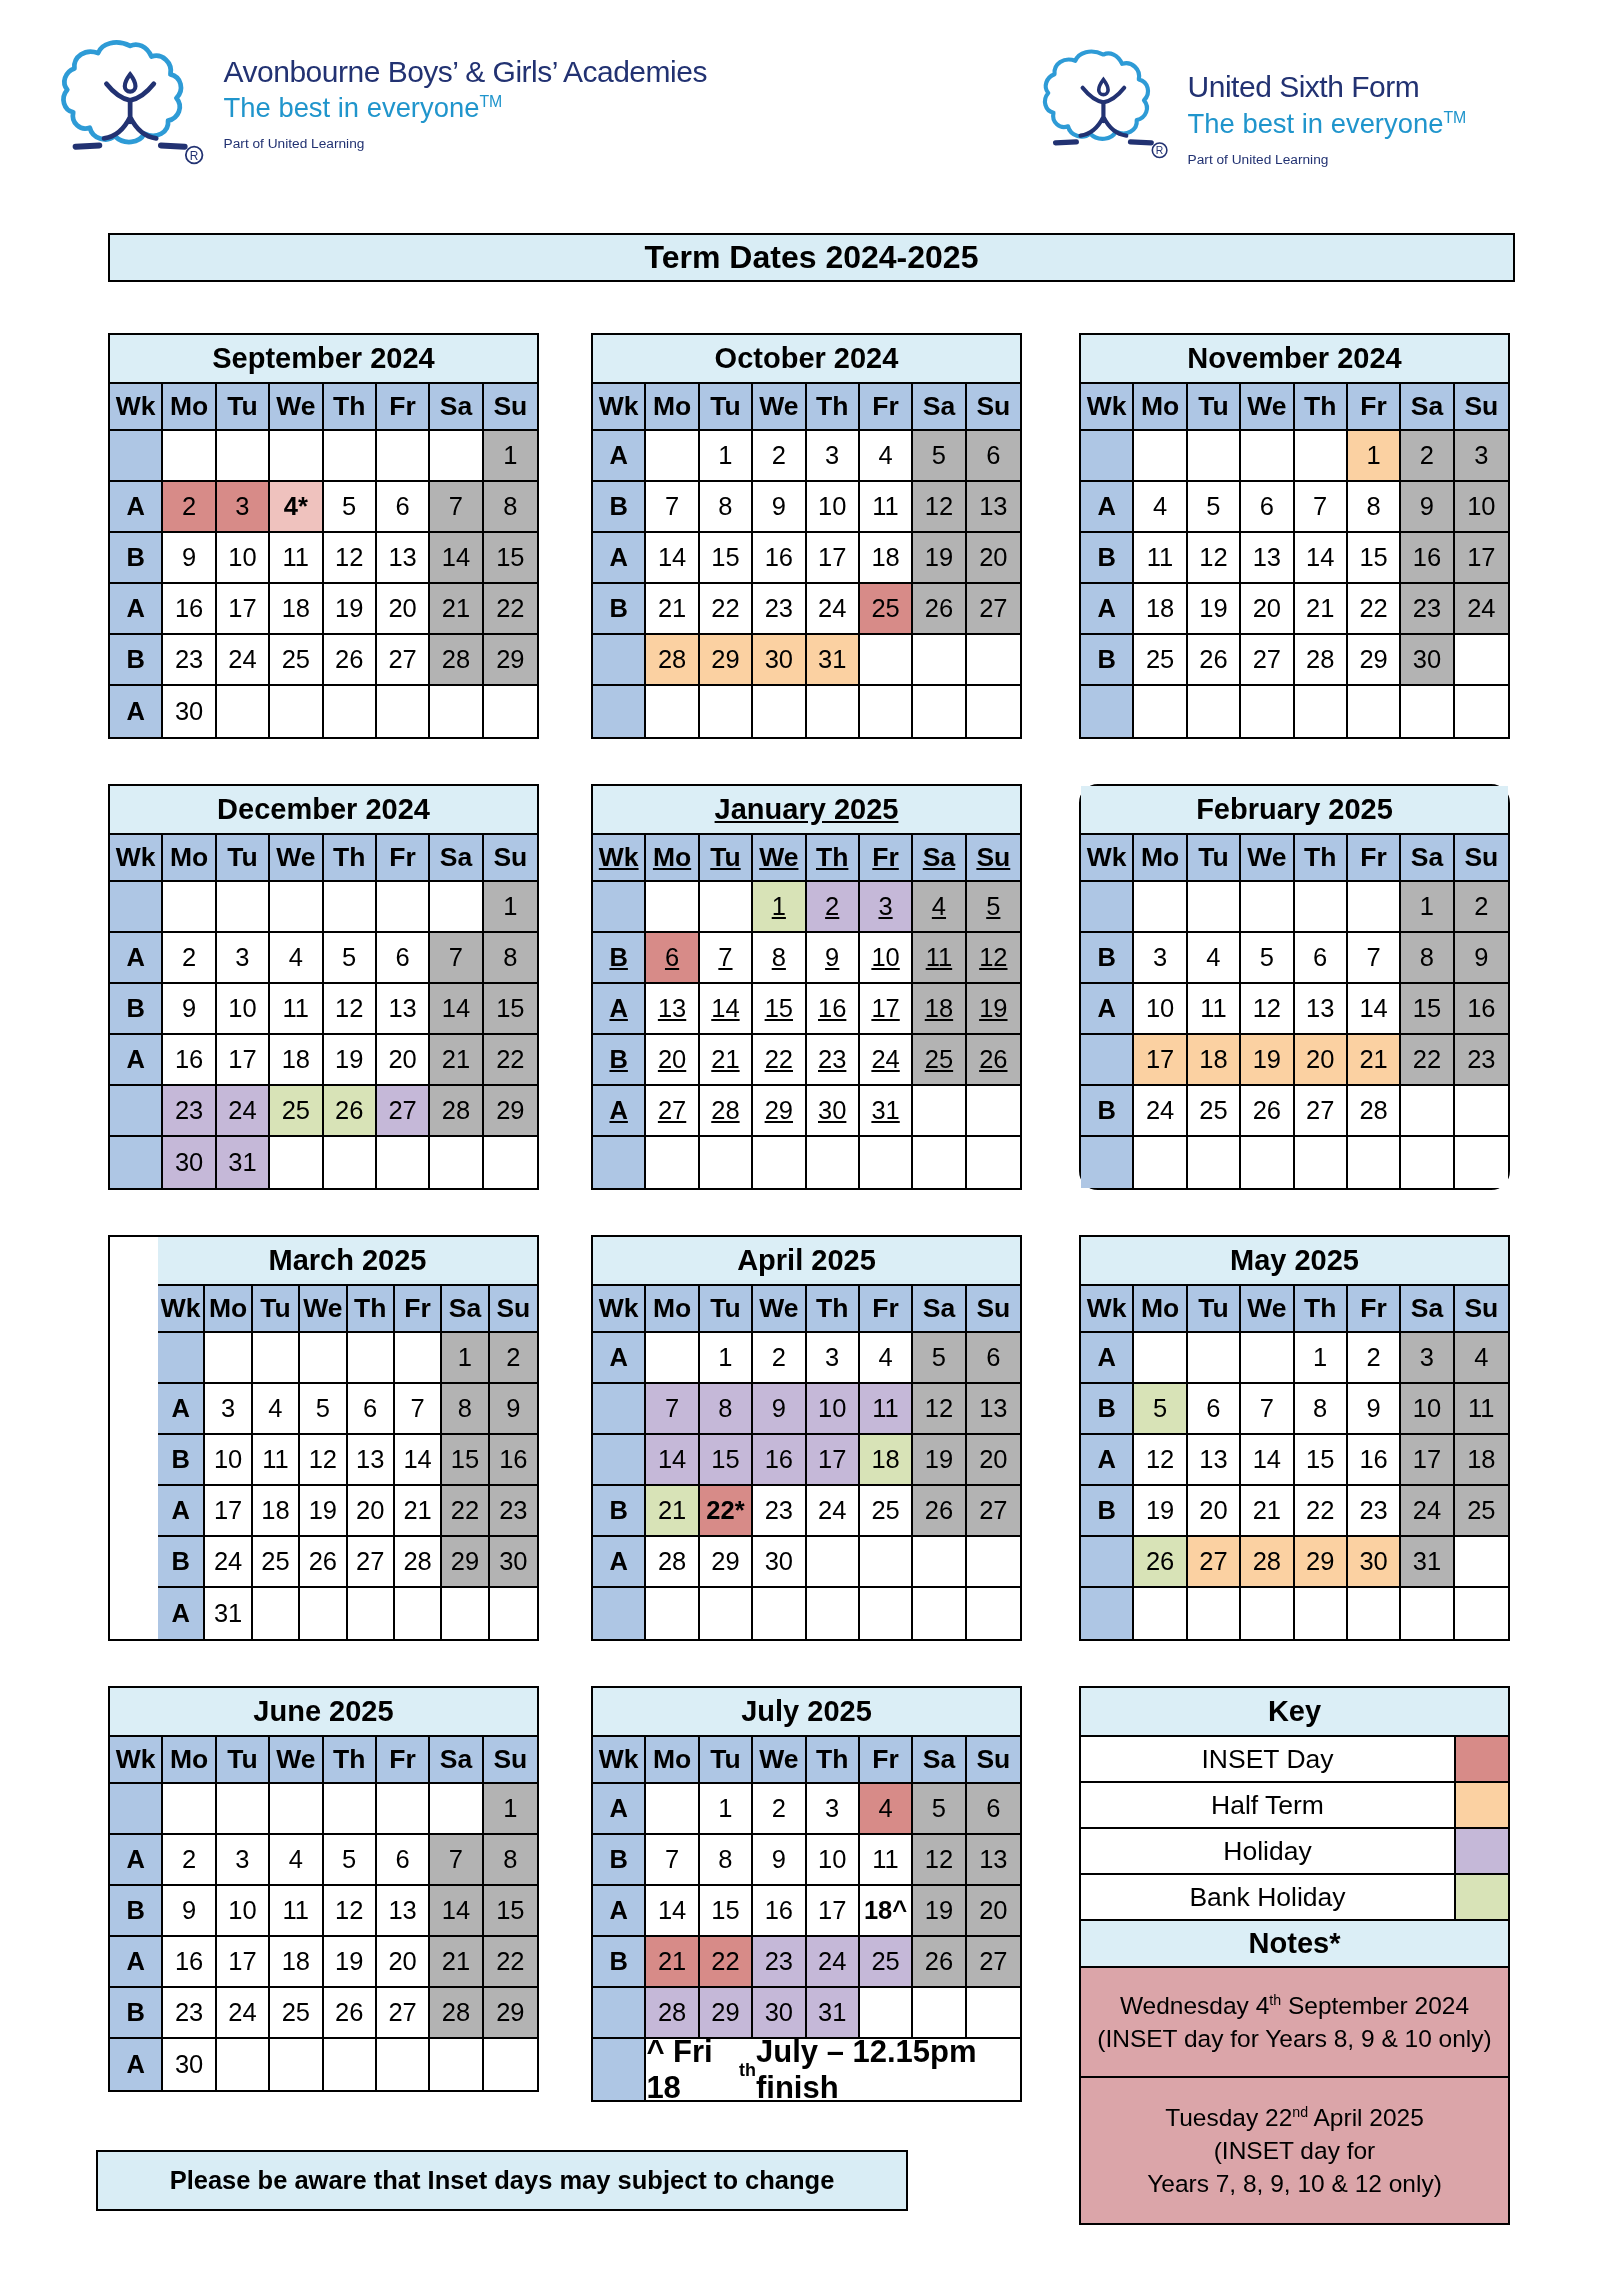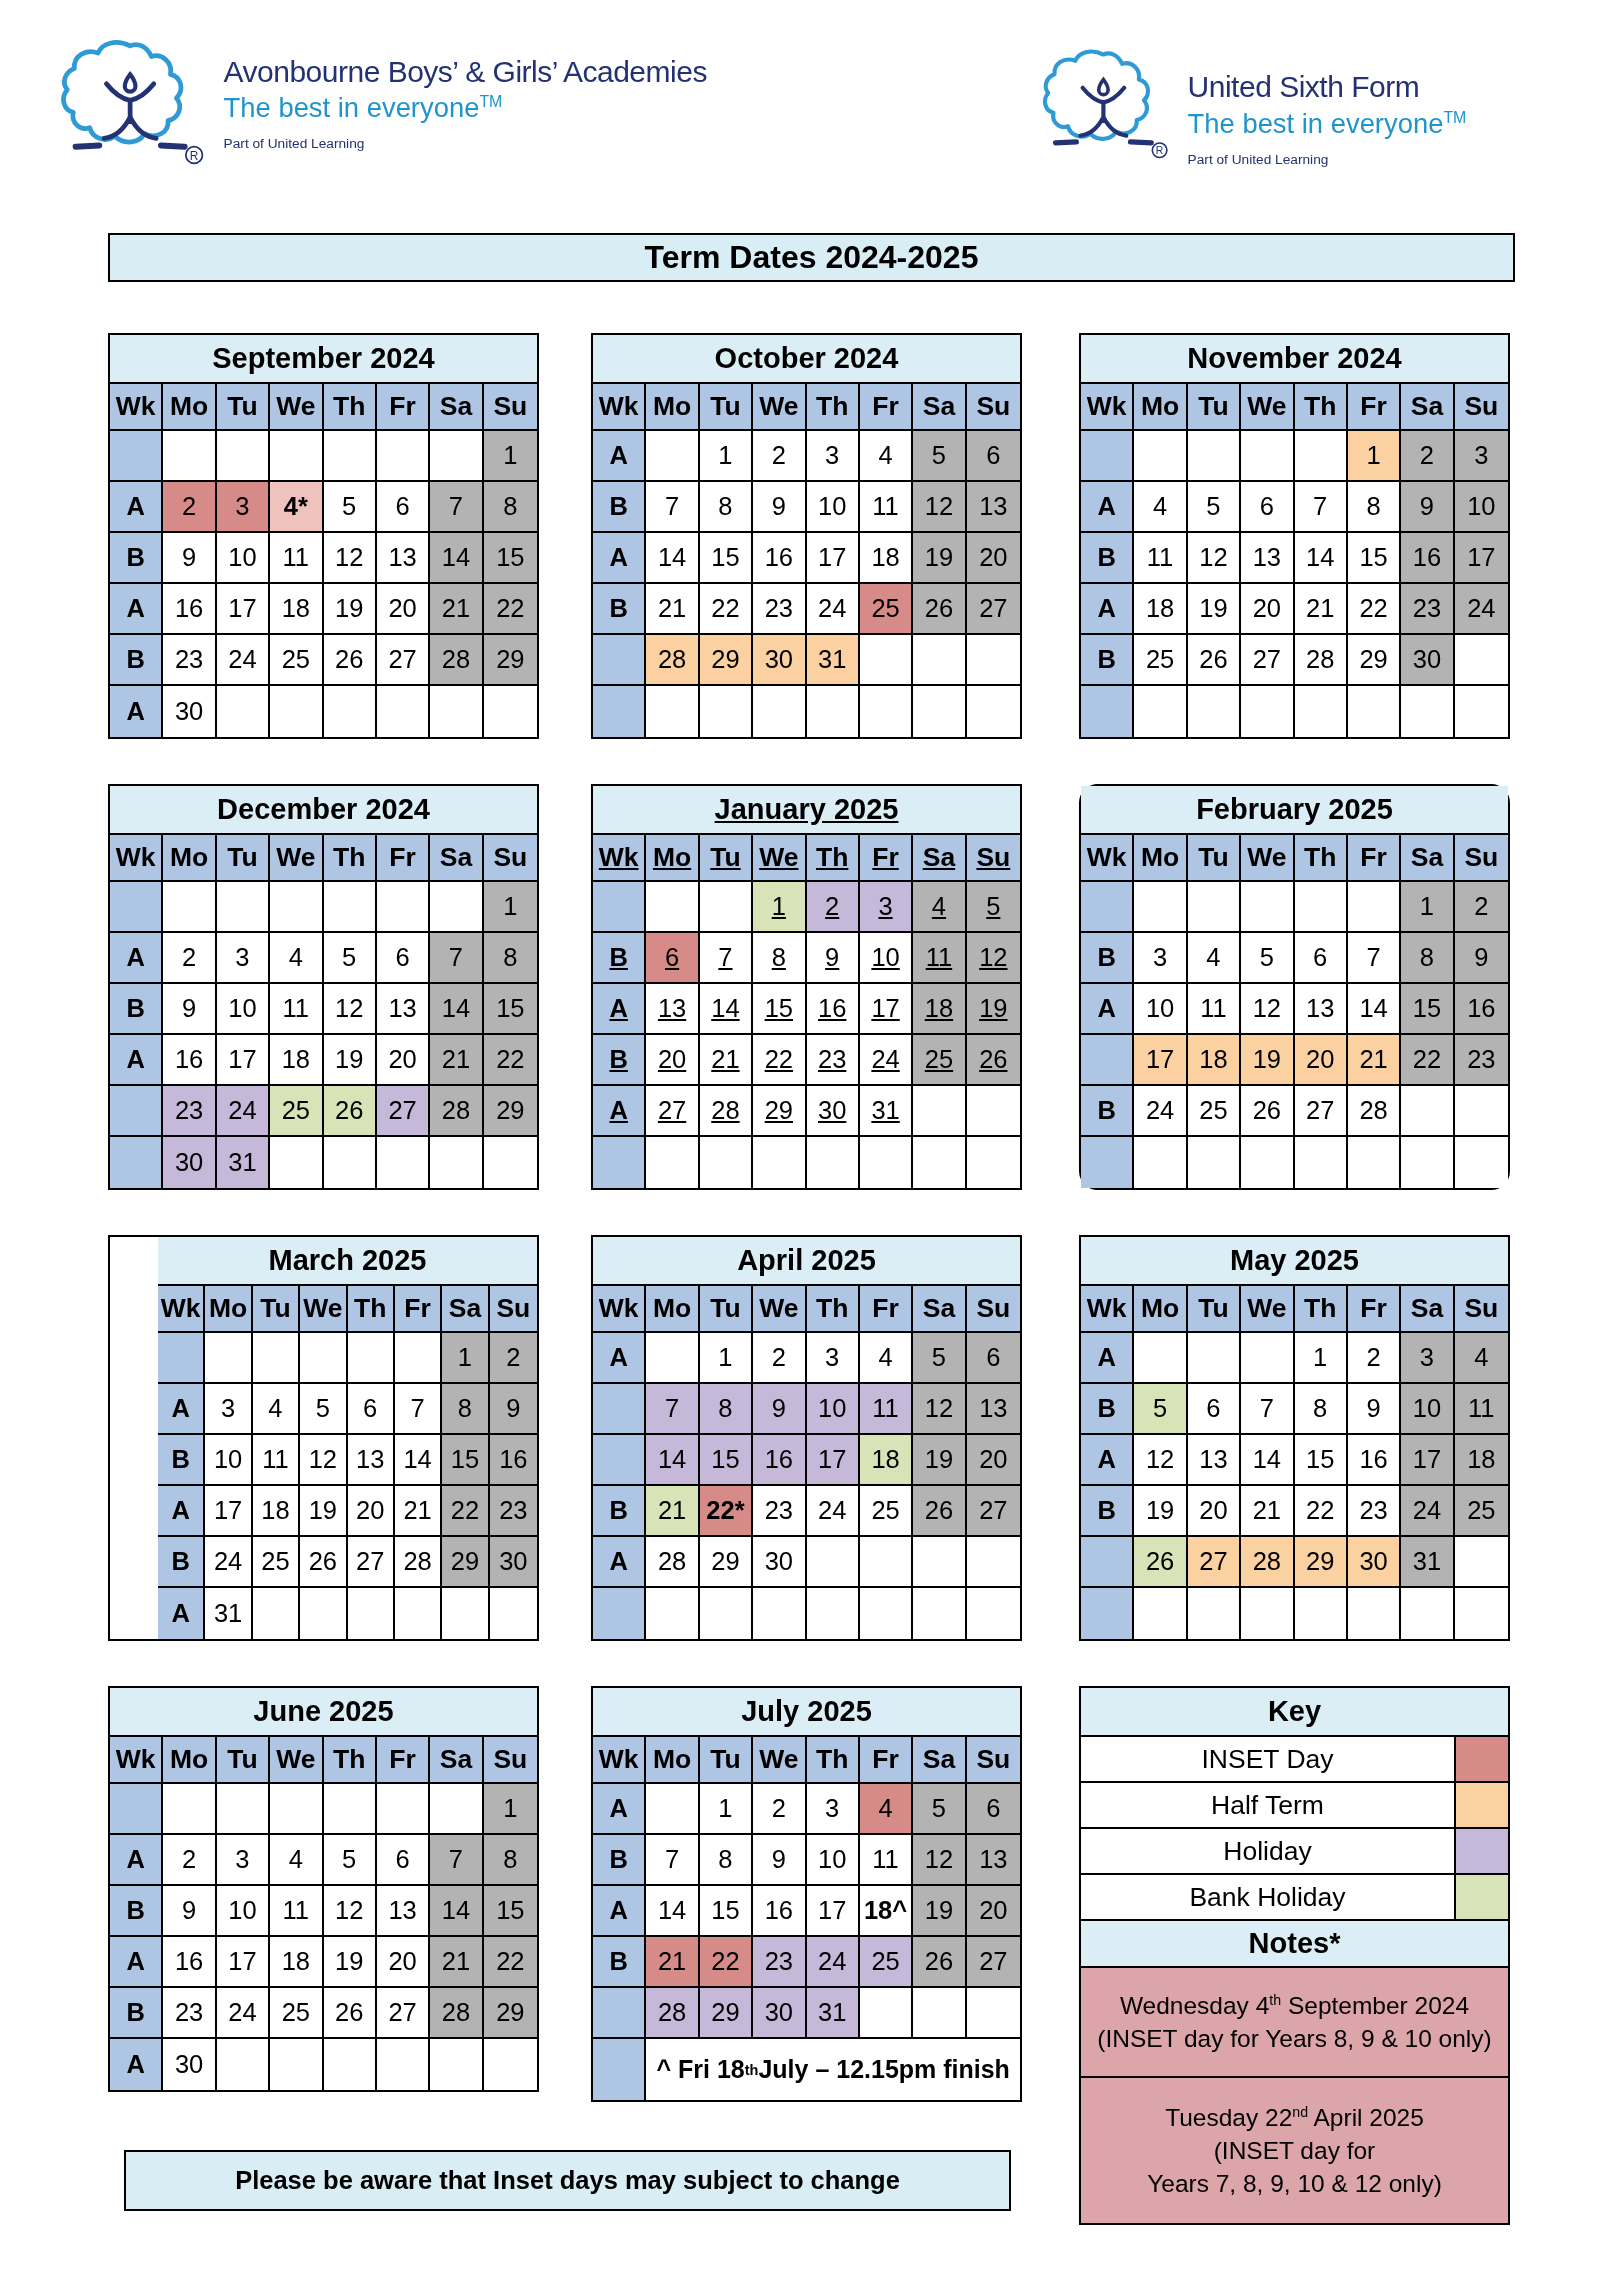--- a/index.html
+++ b/index.html
@@ -52,21 +52,21 @@
   .cell.head { font-size:26.5px; }
   .c-w  { background:var(--c-weekend,#B3B3B3); }
   .c-i  { background:var(--c-inset,#D78B88); }
   .c-i2 { background:var(--c-inset-light,#EFC2BE); }
   .c-h  { background:var(--c-half,#FBD1A2); }
   .c-p  { background:var(--c-holiday,#C5B8D8); }
   .c-g  { background:var(--c-bank,#D8E3B7); }
   .bold { font-weight:bold; }
   .foot-note {
     grid-column:2/-1; display:flex; align-items:center; justify-content:center;
-    font-weight:bold; font-size:25px; background:#fff;
+    font-weight:bold; font-size:31px; background:#fff;
     border-bottom:none; border-right:none;
   }
 
   
   .key-panel { position:absolute; left:1079px; top:1686px; width:431px; border:2.9px solid #000; background:#fff; }
   .key-title, .notes-title {
     background:var(--c-monthhead,#DBEEF6); border-bottom:2px solid #000;
     display:flex; align-items:center; justify-content:center;
     font-weight:bold; font-size:29px;
   }
@@ -79,21 +79,21 @@
     background:var(--c-notes,#DBA5A9); border-bottom:2px solid #000;
     display:flex; align-items:center; justify-content:center; text-align:center;
     font-size:24.5px; line-height:1.35; padding:7.8px 9.8px;
   }
   .note-box:last-child { border-bottom:none; }
   .note-1 { height:110px; }
   .note-2 { height:145px; }
 
   
   .footer-note {
-    position:absolute; left:124px; top:2150px; width:887px; height:61px;
+    position:absolute; left:96px; top:2150px; width:812px; height:61px;
     background:var(--c-titlebg,#D9EDF5); border:2.9px solid #000;
     display:flex; align-items:center; justify-content:center;
     font-size:25.5px; font-weight:bold;
   }
 
   .tree-svg { display:block; }
 </style>
 </head>
 <body>
 

